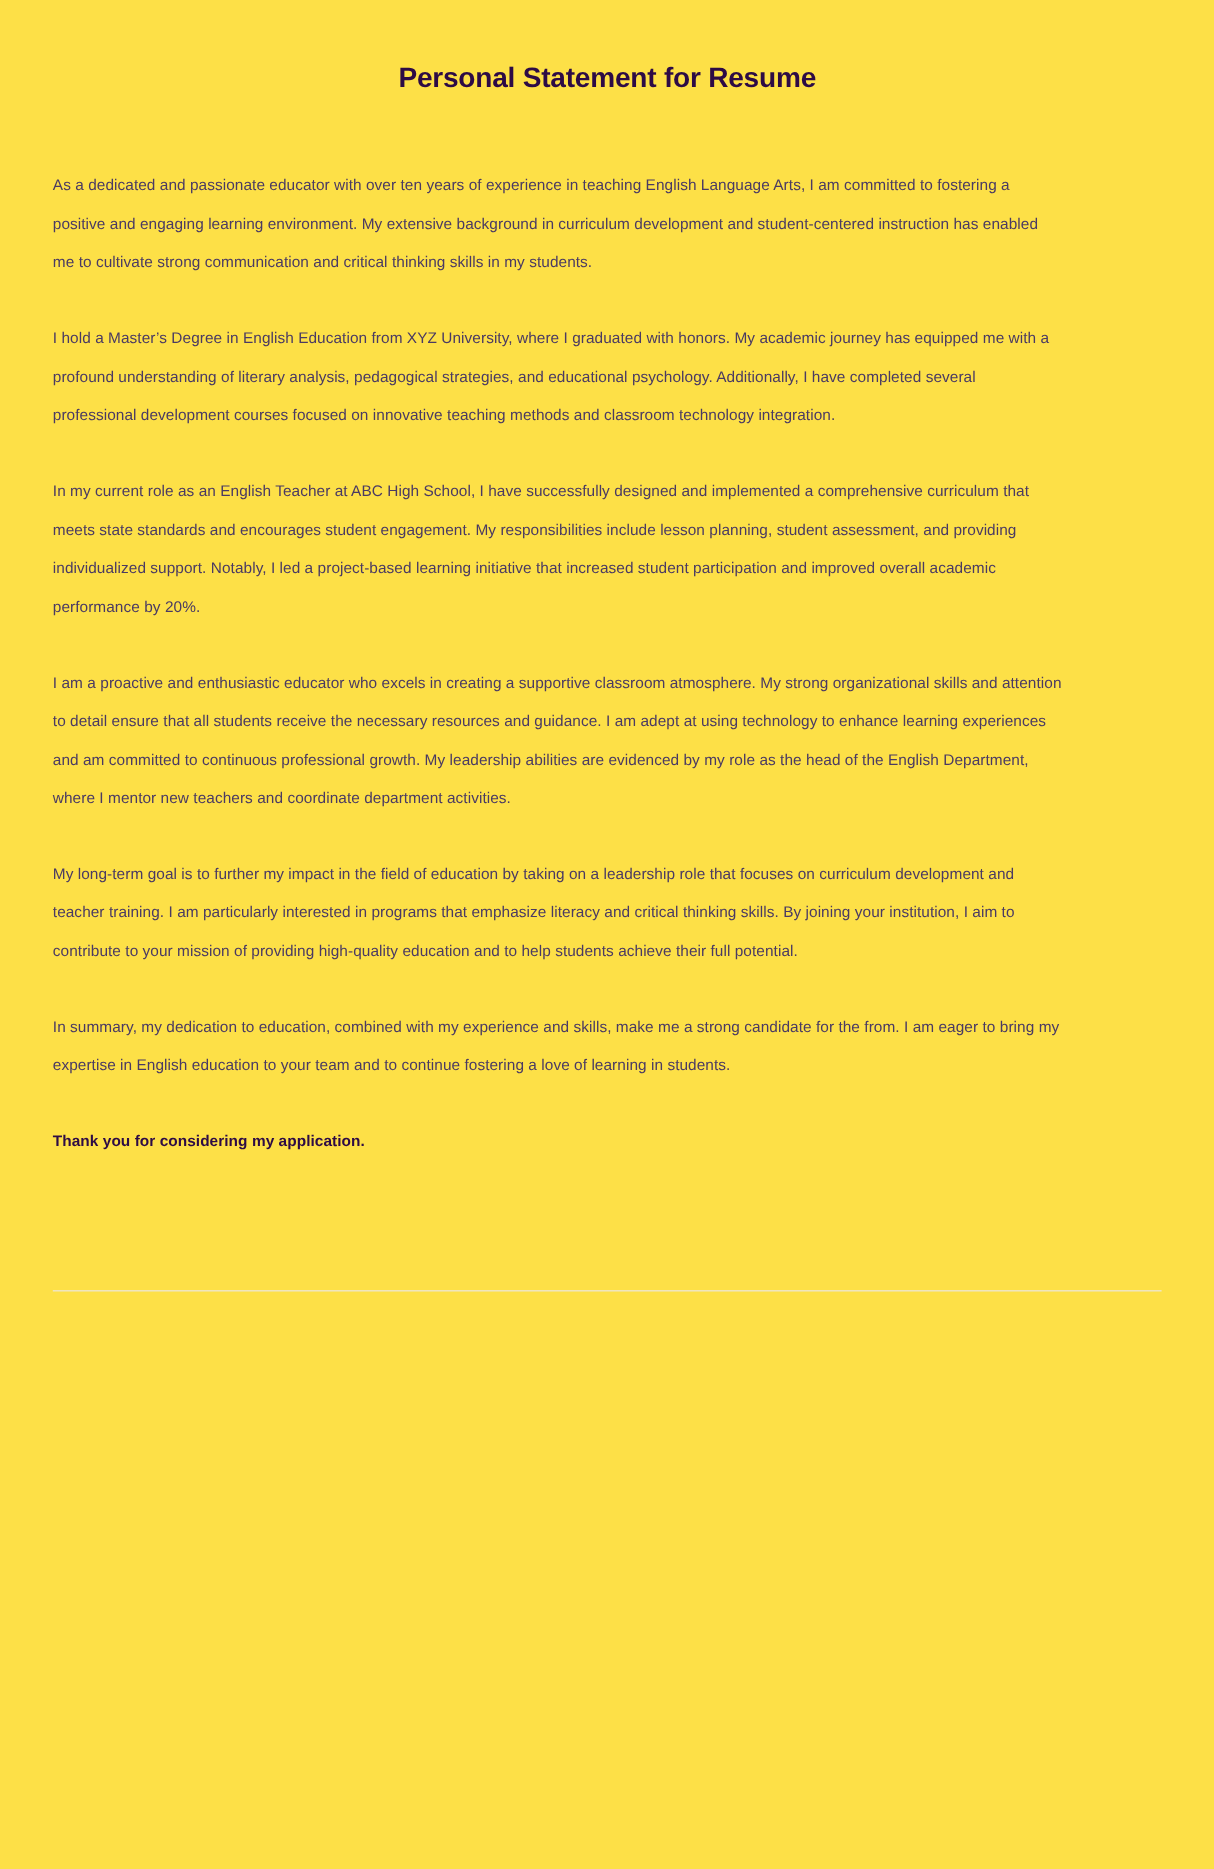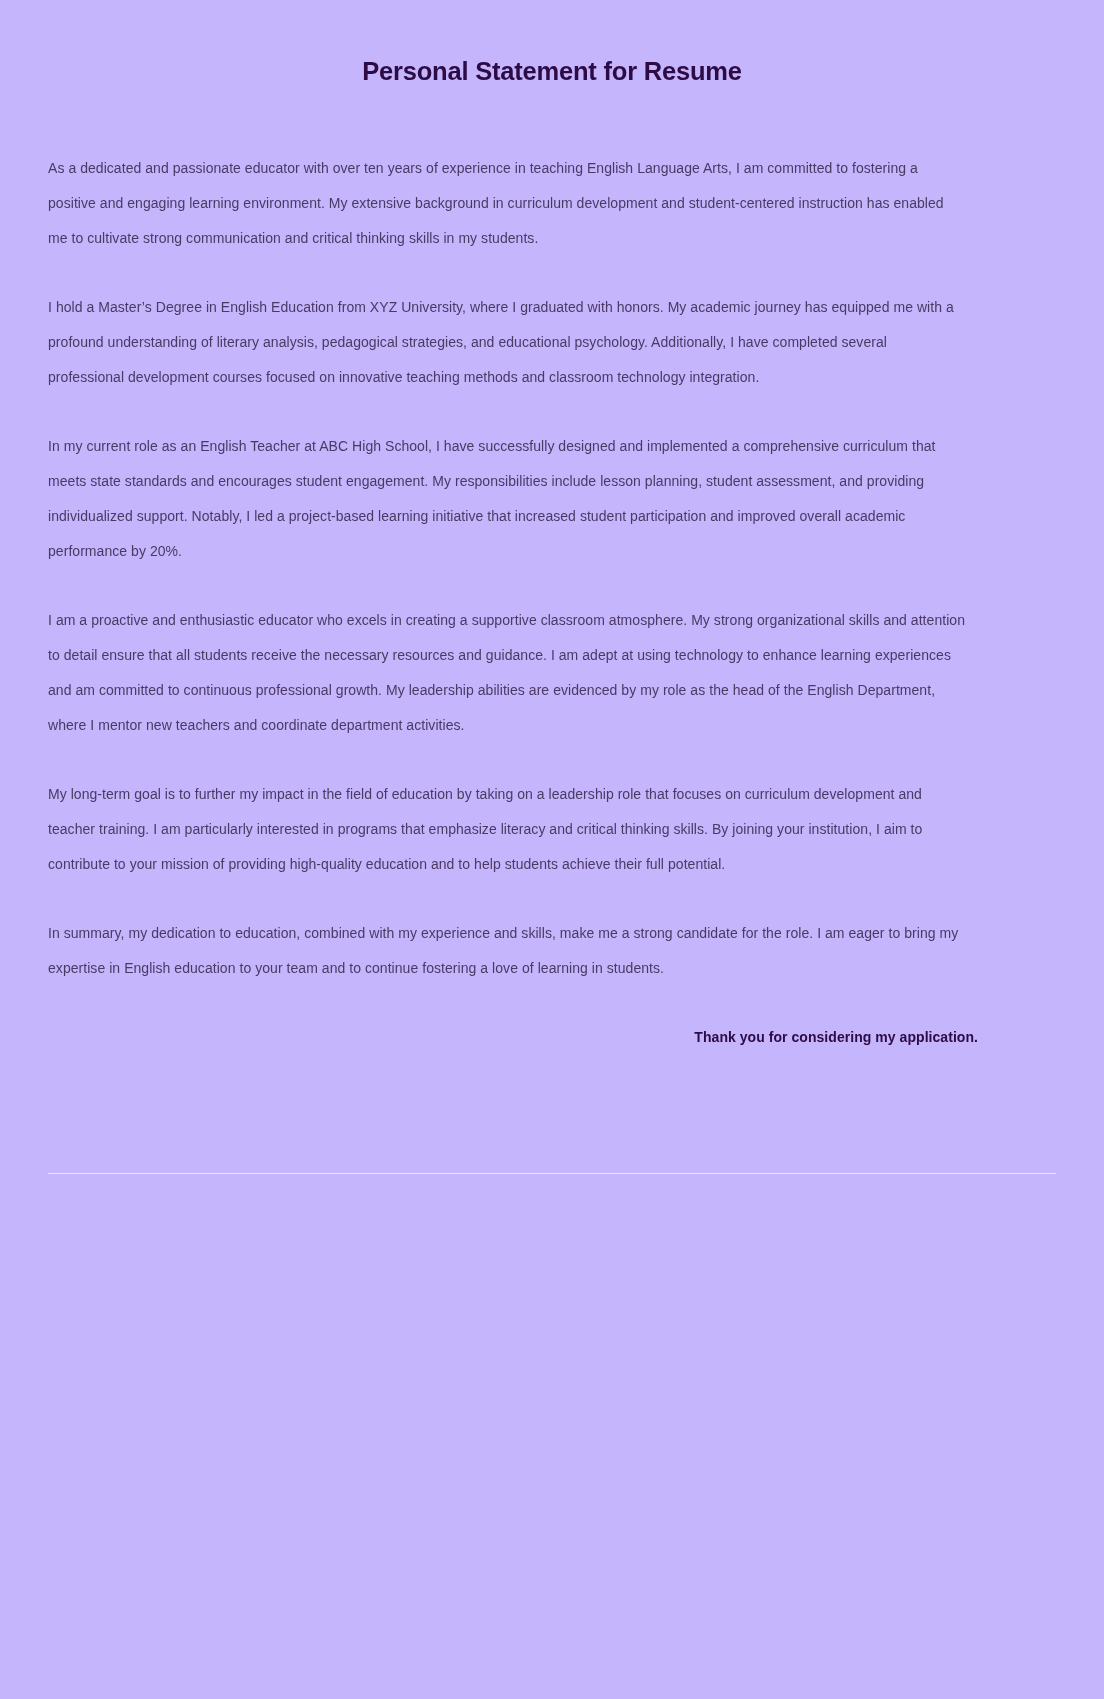--- a/index.html
+++ b/index.html
@@ -10,21 +10,21 @@
   body {
     width: 1104px;
     min-height: 1699px;
     font-family: "Liberation Sans", "DejaVu Sans", sans-serif;
     -webkit-font-smoothing: antialiased;
   }
   .page {
     width: 1104px;
     min-height: 1699px;
     box-sizing: border-box;
-    background: #c4b5fd;
+    background: #fde047;
     position: relative;
     padding: 0;
   }
   .doc-title {
     text-align: center;
     color: #2d0b45;
     font-size: 25.5px;
     font-weight: bold;
     letter-spacing: -0.2px;
     margin: 0;
@@ -48,21 +48,20 @@
     letter-spacing: 0.05px;
   }
   .para.strong {
     font-weight: bold;
     color: #2d0b45;
     max-width: 930px;
     margin-bottom: 32px;
   }
   .para.strong.first-strong {
     margin-top: 12px;
-    text-align: right;
   }
   .divider {
     height: 1px;
     background: #e9e7ee;
     margin-left: 48px;
     margin-right: 48px;
     margin-top: 118px;
     width: 1008px;
   }
 </style>
@@ -78,21 +77,21 @@
     <p class="para">As a dedicated and passionate educator with over ten years of experience in teaching English Language Arts, I am committed to fostering a positive and engaging learning environment. My extensive background in curriculum development and student-centered instruction has enabled me to cultivate strong communication and critical thinking skills in my students.</p>
 
     <p class="para">I hold a Master’s Degree in English Education from XYZ University, where I graduated with honors. My academic journey has equipped me with a profound understanding of literary analysis, pedagogical strategies, and educational psychology. Additionally, I have completed several professional development courses focused on innovative teaching methods and classroom technology integration.</p>
 
     <p class="para">In my current role as an English Teacher at ABC High School, I have successfully designed and implemented a comprehensive curriculum that meets state standards and encourages student engagement. My responsibilities include lesson planning, student assessment, and providing individualized support. Notably, I led a project-based learning initiative that increased student participation and improved overall academic performance by 20%.</p>
 
     <p class="para">I am a proactive and enthusiastic educator who excels in creating a supportive classroom atmosphere. My strong organizational skills and attention to detail ensure that all students receive the necessary resources and guidance. I am adept at using technology to enhance learning experiences and am committed to continuous professional growth. My leadership abilities are evidenced by my role as the head of the English Department, where I mentor new teachers and coordinate department activities.</p>
 
     <p class="para">My long-term goal is to further my impact in the field of education by taking on a leadership role that focuses on curriculum development and teacher training. I am particularly interested in programs that emphasize literacy and critical thinking skills. By joining your institution, I aim to contribute to your mission of providing high-quality education and to help students achieve their full potential.</p>
 
-    <p class="para">In summary, my dedication to education, combined with my experience and skills, make me a strong candidate for the role. I am eager to bring my expertise in English education to your team and to continue fostering a love of learning in students.</p>
+    <p class="para">In summary, my dedication to education, combined with my experience and skills, make me a strong candidate for the from. I am eager to bring my expertise in English education to your team and to continue fostering a love of learning in students.</p>
 
     <p class="para strong first-strong">Thank you for considering my application.</p>
 
 
   </div>
 
   <div class="divider"></div>
 
 </div>
 

